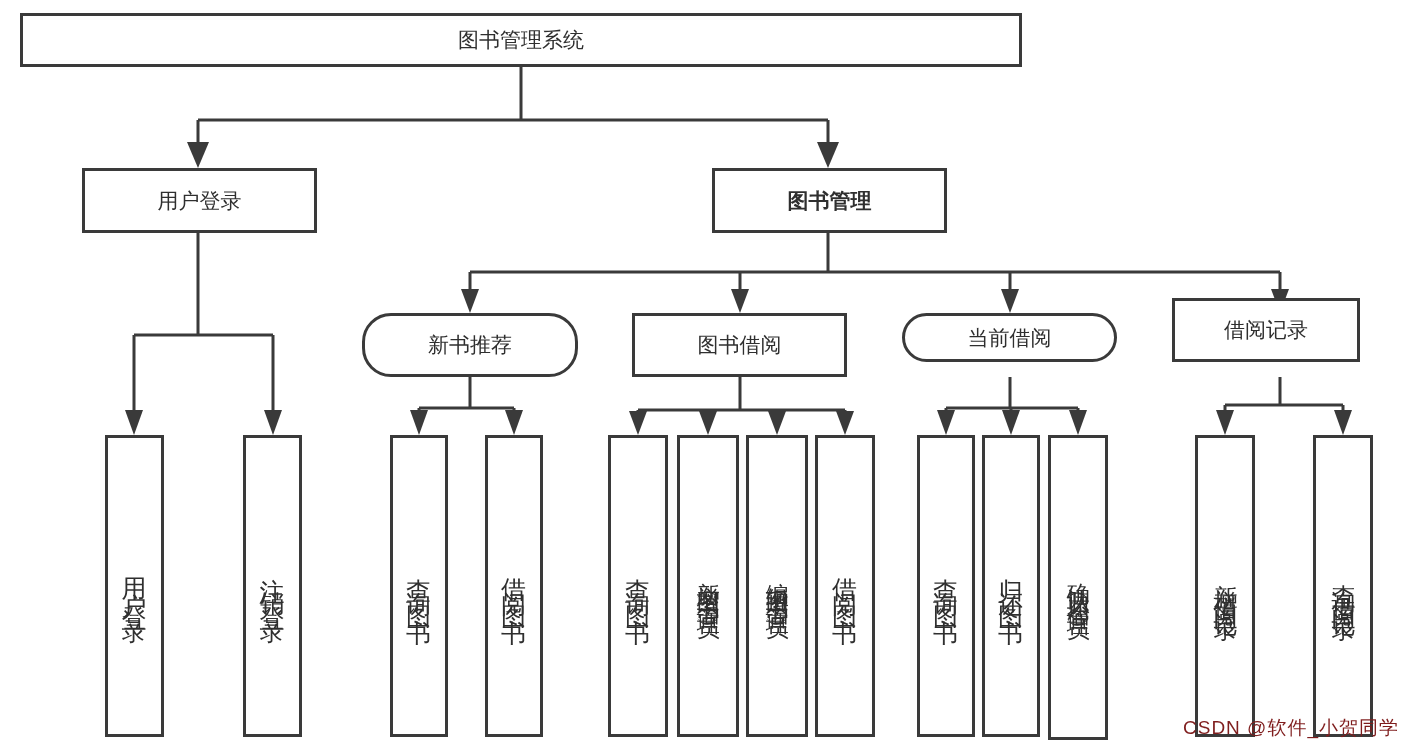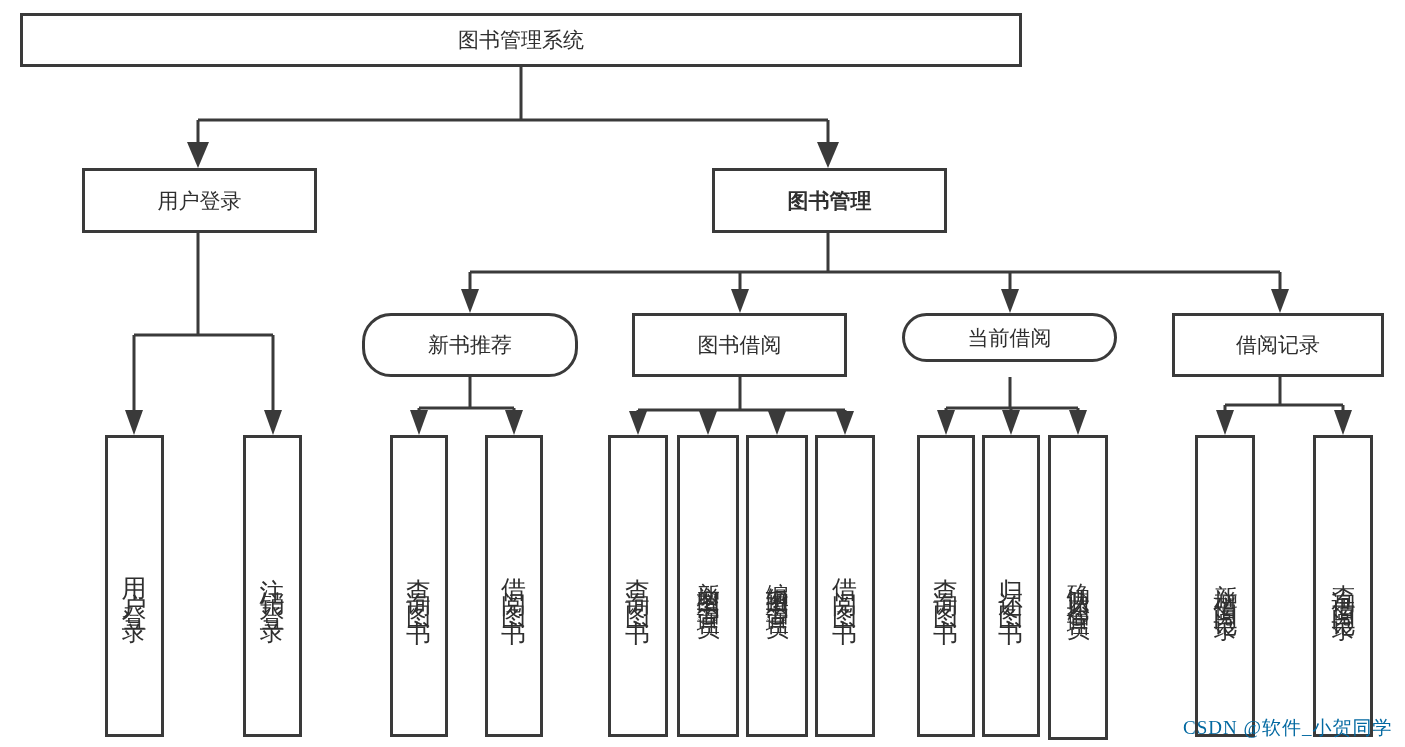--- a/index.html
+++ b/index.html
@@ -16,21 +16,21 @@
     z-index:2;
   }
   .vnode {
     writing-mode:vertical-rl; text-orientation:mixed;
     font-size:25px; letter-spacing:14px;
   }
   .vnode.long { font-size:23px; letter-spacing:5px; }
   .vnode.mid  { font-size:24px; letter-spacing:7px; }
   .watermark {
     position:absolute; left:1183px; top:715px; z-index:5;
-    font-size:19px; color:#0369a1; letter-spacing:1px; white-space:nowrap;font-family:Liberation Serif, serif;
+    font-size:19px; color:#7f1d1d; letter-spacing:1px; white-space:nowrap;
   }
 </style>
 </head>
 <body>
 
 <div class="stage">
 
   <svg class="connectors" viewBox="0 0 1405 747" xmlns="http://www.w3.org/2000/svg">
     <g stroke="#3a3a3a" stroke-width="3" fill="none">
 
@@ -72,21 +72,21 @@
   </svg>
 
   <div class="node" style="left:20px; top:13px; width:1002px; height:54px;">图书管理系统</div>
 
   <div class="node" style="left:82px; top:168px; width:235px; height:65px;">用户登录</div>
   <div class="node" style="left:712px; top:168px; width:235px; height:65px;font-weight:bold;">图书管理</div>
 
   <div class="node" style="left:362px; top:313px; width:216px; height:64px;border-radius:29px;">新书推荐</div>
   <div class="node" style="left:632px; top:313px; width:215px; height:64px;">图书借阅</div>
   <div class="node" style="left:902px; top:313px; width:215px; height:49px;border-radius:26px;">当前借阅</div>
-  <div class="node" style="left:1172px; top:313px; width:212px; height:64px;">借阅记录</div>
+  <div class="node" style="left:1172px; top:298px; width:188px; height:64px;">借阅记录</div>
 
   <div class="node vnode" style="left:105px; top:435px; width:59px; height:302px;">用户登录</div>
   <div class="node vnode" style="left:243px; top:435px; width:59px; height:302px;">注销登录</div>
 
   <div class="node vnode" style="left:390px; top:435px; width:58px; height:302px;">查询图书</div>
   <div class="node vnode" style="left:485px; top:435px; width:58px; height:302px;">借阅图书</div>
 
   <div class="node vnode" style="left:608px; top:435px; width:60px; height:302px;">查询图书</div>
   <div class="node vnode long" style="left:677px; top:435px; width:62px; height:302px;">新增图书（管理员）</div>
   <div class="node vnode long" style="left:746px; top:435px; width:62px; height:302px;">编辑图书（管理员）</div>

